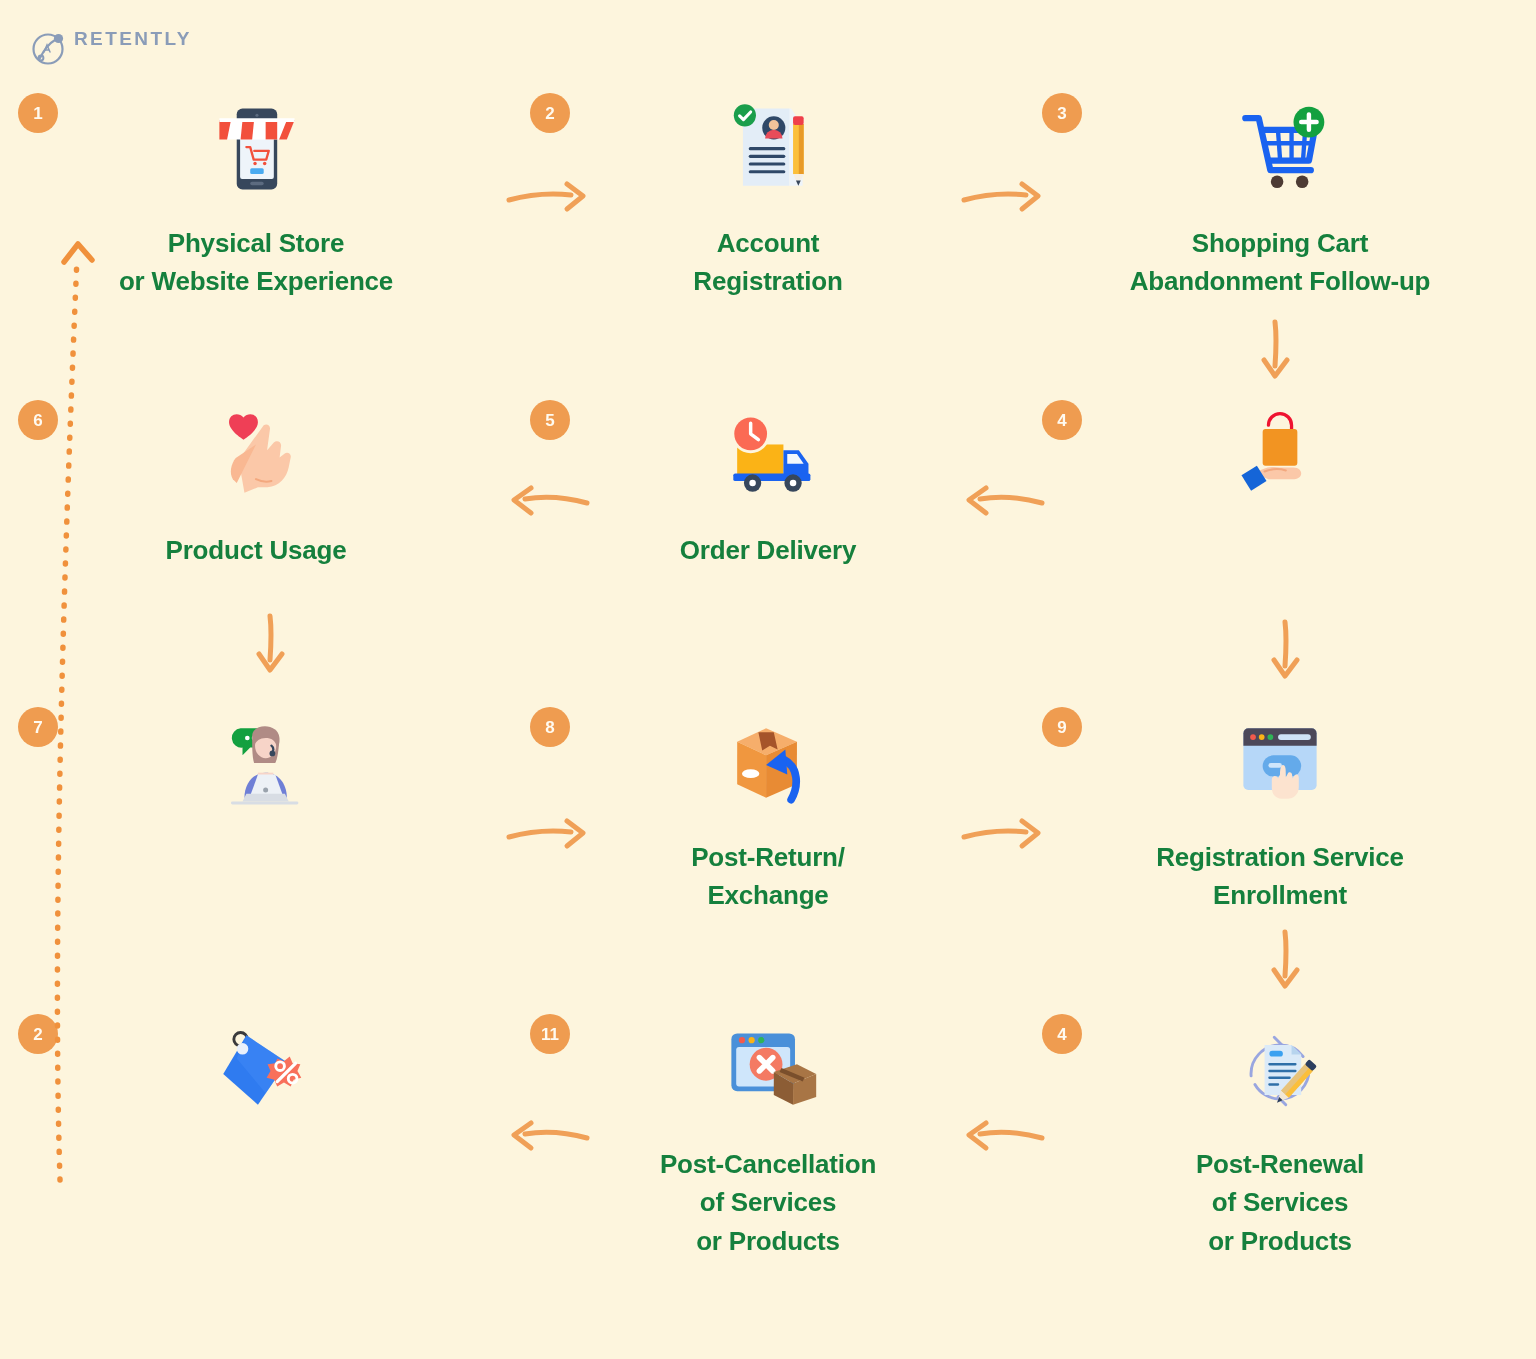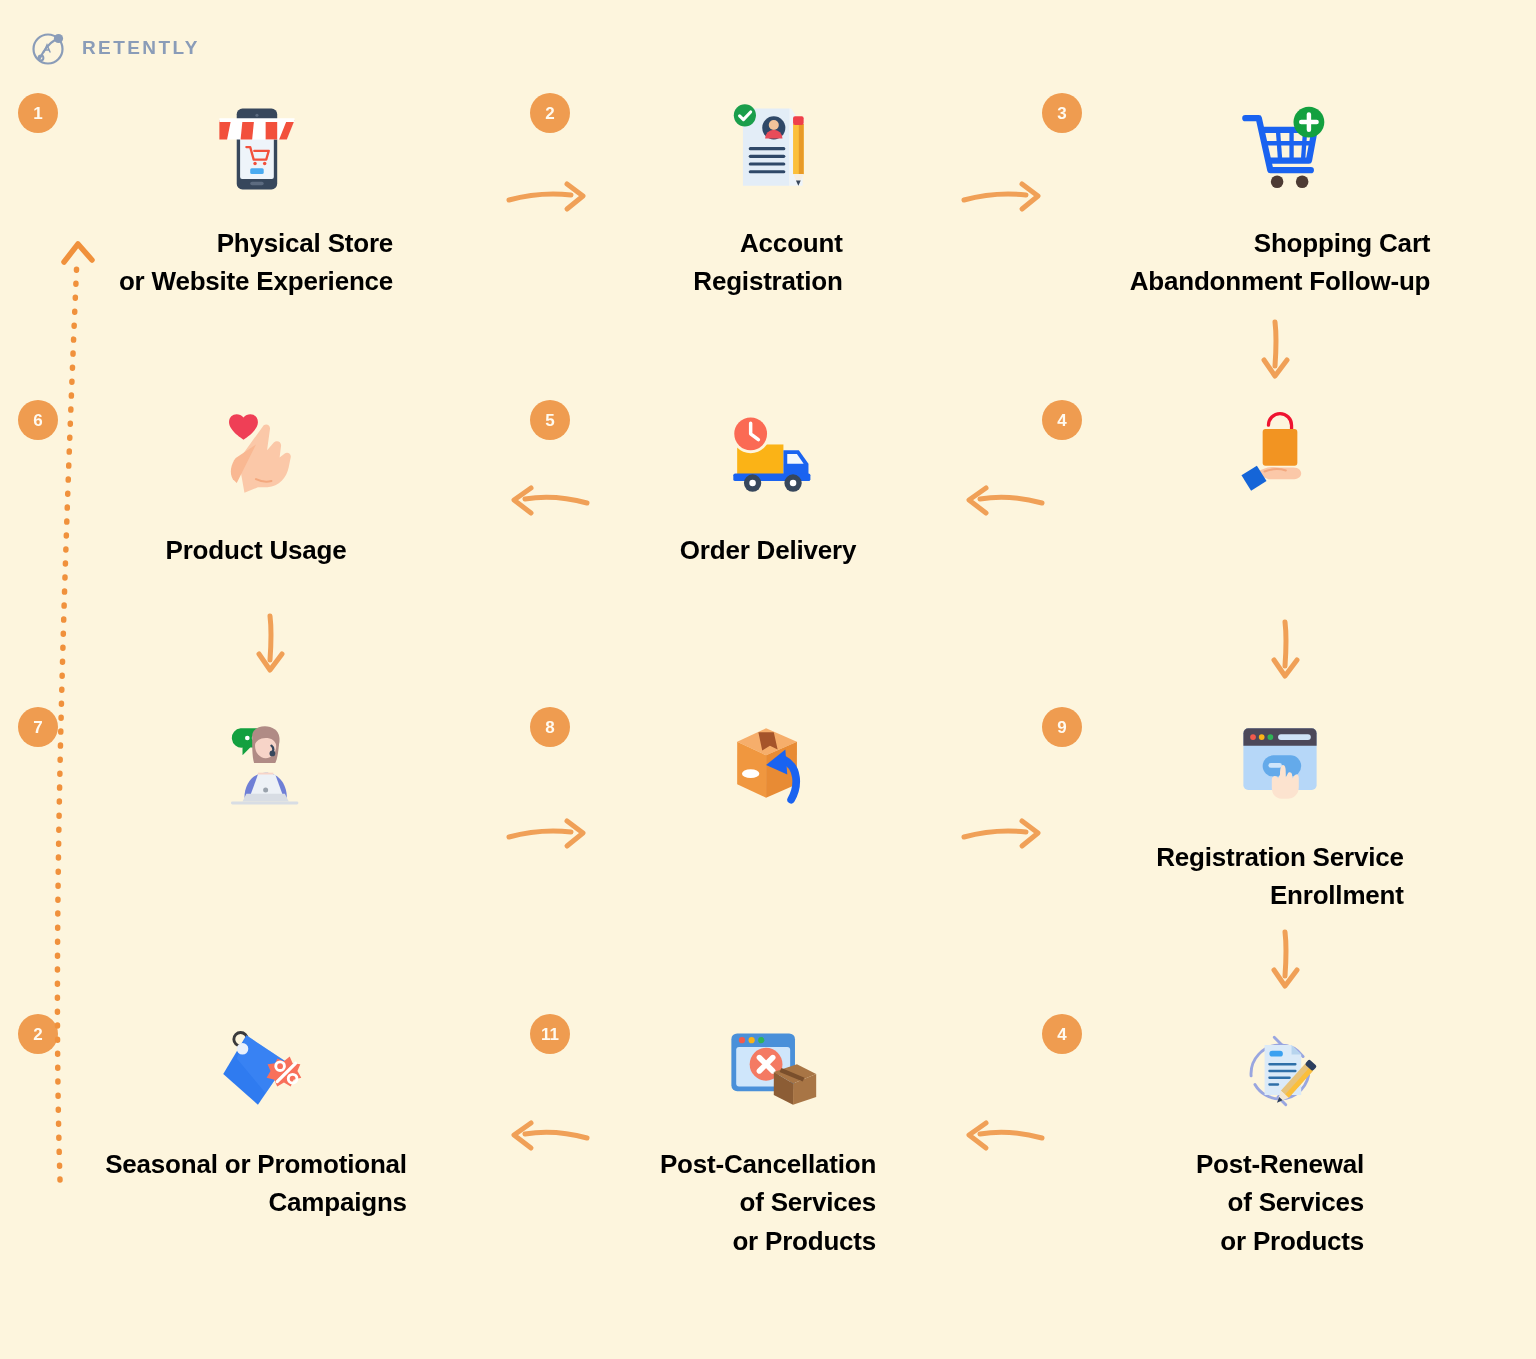--- a/index.html
+++ b/index.html
@@ -17,22 +17,22 @@
     height: 1359px;
     background: #fdf5dd;
   }
 
   
   .logo {
     position: absolute;
     left: 30px;
     top: 28px;
     display: flex;
-    align-items: center;
-    gap: 12px;
+    align-items: flex-start;
+    gap: 4px;
   }
   .logo-mark { width: 40px; height: 40px; display: block; }
   .logo-text {
     font-size: 19px;
     font-weight: bold;
     letter-spacing: 2.4px;
     color: #8a9cb8;
     font-family: "Liberation Sans", sans-serif;
   }
 
@@ -76,22 +76,22 @@
     width: 150px;
     height: 120px;
     margin-top: 12px;
     display: flex;
     align-items: center;
     justify-content: center;
   }
   .icon-wrap svg { display: block; }
   .label {
     margin-top: 14px;
-    text-align: right;
-    color: #000000;
+    text-align: center;
+    color: #15803d;
     font-size: 26px;
     font-weight: bold;
     line-height: 1.48;
     letter-spacing: -0.2px;
     max-width: 400px;
     font-family: "Liberation Sans", sans-serif;
   }
 
   
   .conn { position: absolute; pointer-events: none; }
@@ -293,20 +293,22 @@
           <svg viewBox="0 0 120 110" width="116" height="106">
             <path d="M28 32 L58 18 L90 32 L58 46 Z" fill="#f6ae6b"></path>
             <path d="M28 32 V76 L58 90 V46 Z" fill="#f0973f"></path>
             <path d="M90 32 V76 L58 90 V46 Z" fill="#e88b34"></path>
             <path d="M50 22 L66 22 L70 40 L62 36 L54 41 Z" fill="#a5542a"></path>
             <ellipse cx="42" cy="65" rx="9" ry="4.6" fill="#fff"></ellipse>
             <path d="M76 50 C92 58, 92 78, 84 92" fill="none" stroke="#1a63f0" stroke-width="8" stroke-linecap="round"></path>
             <path d="M78 40 L58 56 L80 66 Z" fill="#1a63f0"></path>
           </svg>
         </div>
+        <div class="label" style="white-space:pre-line">Post-Return/
+Exchange</div>
       </div>
 
       <div class="cell">
         <div class="badge">9</div>
         <div class="icon-wrap">
           <svg viewBox="0 0 120 110" width="116" height="106">
             <rect x="22" y="18" width="76" height="64" rx="5" fill="#b6d7f8"></rect>
             <path d="M22 23 a5 5 0 0 1 5 -5 h66 a5 5 0 0 1 5 5 v13 H22 Z" fill="#4c4859"></path>
             <circle cx="32" cy="27" r="3" fill="#f25a4c"></circle>
             <circle cx="41" cy="27" r="3" fill="#fbb316"></circle>
@@ -332,22 +334,20 @@
             <circle cx="44" cy="22" r="7" fill="none" stroke="#3a3a3c" stroke-width="3"></circle>
             <path d="M50 18 L92 46 L62 90 L26 58 Z" fill="#2f7bf0"></path>
             <path d="M50 18 L92 46 L70 78 L40 42 Z" fill="#3f88f5" opacity="0.55"></path>
             <circle cx="46" cy="32" r="6" fill="#e9f0fb"></circle>
             <path d="M82 42 l7 3 l6 -5 l3 7 l8 1 l-3 7 l4 7 l-8 2 l-3 7 l-7 -4 l-7 4 l-3 -7 l-8 -2 l4 -7 l-3 -7 l8 -1 l3 -7 z" fill="#f8705b"></path>
             <circle cx="85" cy="50" r="4.5" fill="none" stroke="#fff" stroke-width="3"></circle>
             <circle cx="98" cy="63" r="4.5" fill="none" stroke="#fff" stroke-width="3"></circle>
             <line x1="82" y1="66" x2="101" y2="47" stroke="#fff" stroke-width="3.4" stroke-linecap="round"></line>
           </svg>
         </div>
-        <div class="label" style="white-space:pre-line">Seasonal or Promotional
-Campaigns</div>
       </div>
 
       <div class="cell">
         <div class="badge">11</div>
         <div class="icon-wrap">
           <svg viewBox="0 0 120 110" width="116" height="106">
             <rect x="22" y="16" width="66" height="60" rx="6" fill="#4a90d9"></rect>
             <rect x="27" y="30" width="56" height="41" rx="3" fill="#cfe6fb"></rect>
             <circle cx="33" cy="23" r="3.2" fill="#f25a4c"></circle>
             <circle cx="43" cy="23" r="3.2" fill="#fbb316"></circle>

